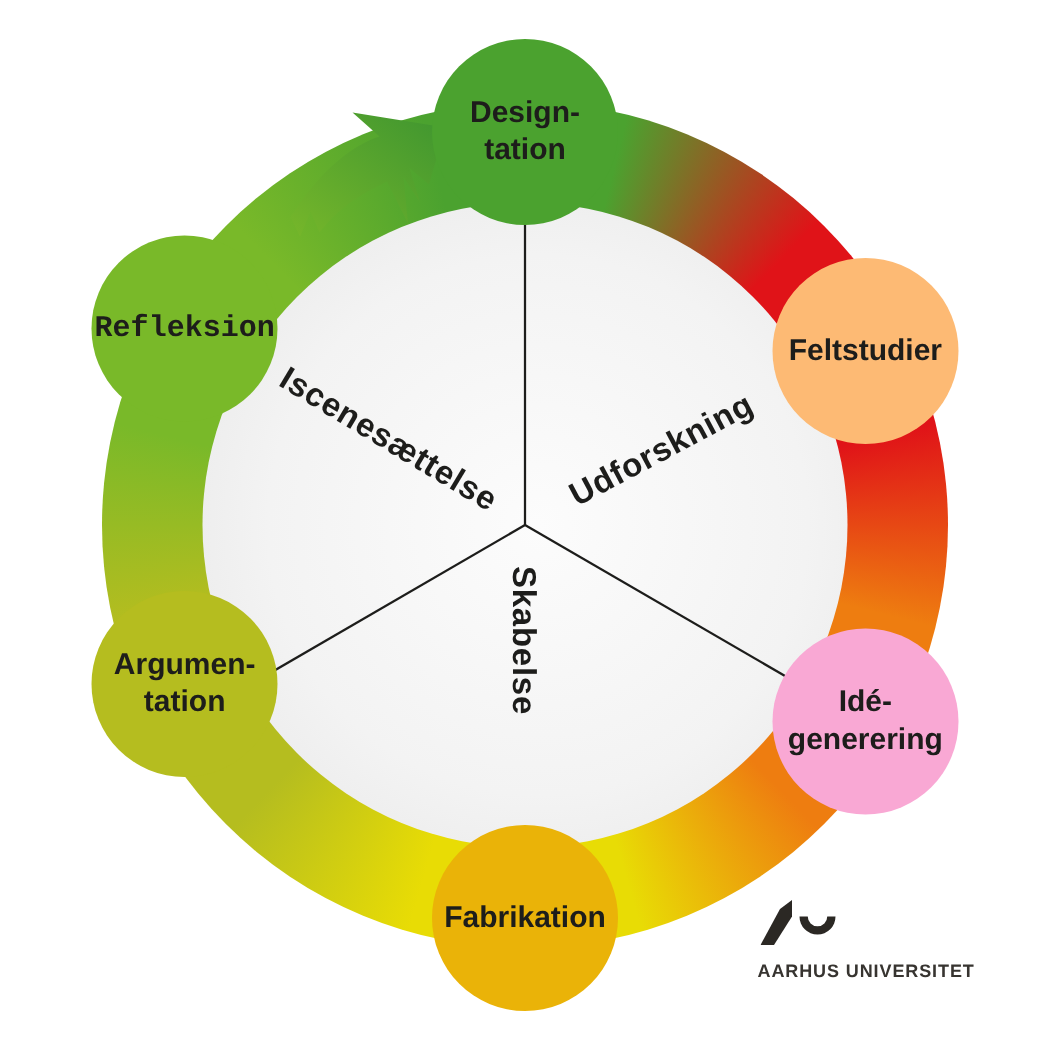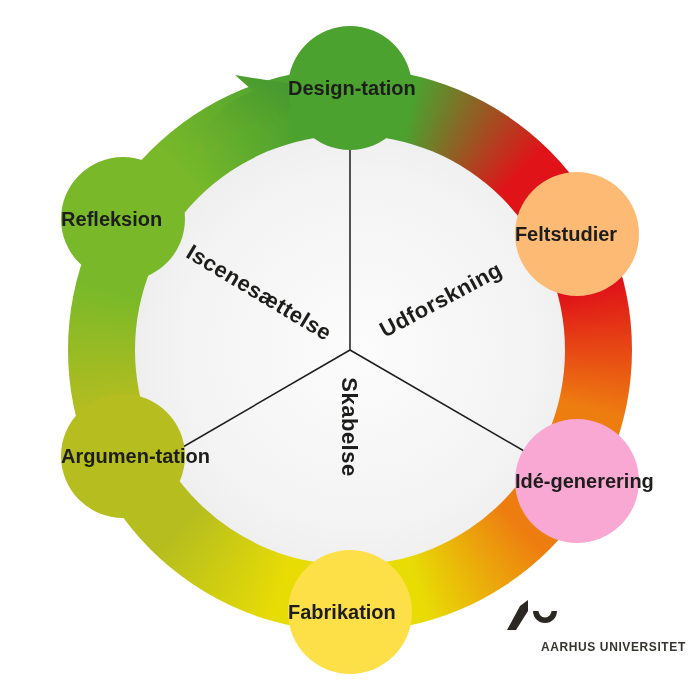--- a/index.html
+++ b/index.html
@@ -7,28 +7,28 @@
          font-family:"Liberation Sans",sans-serif;}
   .ring{position:absolute;left:68px;top:68px;width:564px;height:564px;border-radius:50%;}
   .inner-circle{position:absolute;left:135px;top:135px;width:430px;height:430px;border-radius:50%;
     background:radial-gradient(circle at 52% 50%, #fcfcfc 0%, #f3f3f3 58%, #e5e5e5 100%);}
   .lines-svg{position:absolute;left:0;top:0;}
   .sector-label{position:absolute;color:#1d1d1b;font-weight:bold;font-size:22px;white-space:nowrap;
     letter-spacing:0.5px;transform-origin:center;}
   .sector-iscenesaettelse{left:259px;top:293px;transform:translate(-50%,-50%) rotate(31deg);}
   .sector-udforskning{left:441px;top:300px;transform:translate(-50%,-50%) rotate(-28deg);}
   .sector-skabelse{left:349px;top:427px;transform:translate(-50%,-50%) rotate(90deg);}
-  .node{position:absolute;width:124px;height:124px;border-radius:50%;display:flex;
-    align-items:center;justify-content:space-between;text-align:center;color:#1d1d1b;font-weight:bold;
+  .node{position:absolute;width:124px;height:124px;border-radius:50%;display:flex;flex-direction:column;
+    align-items:center;justify-content:center;text-align:center;color:#1d1d1b;font-weight:bold;
     font-size:20px;line-height:25px;}
   .arrow-svg{position:absolute;left:185px;top:55px;}
   .logo{position:absolute;left:505px;top:600px;width:160px;}
   .logo-mark{display:block;margin-left:2px;}
   .logo-text{margin-top:6px;color:#373430;font-weight:bold;font-size:12px;letter-spacing:0.6px;
-    white-space:nowrap;margin-left:36px;}
+    white-space:nowrap;}
 </style>
 </head>
 <body>
 
 <div class="stage">
 
   <div class="ring" style="background: conic-gradient(rgb(75, 162, 47) 0deg, rgb(75, 162, 47) 14deg, rgb(224, 19, 24) 44deg, rgb(224, 19, 24) 76deg, rgb(238, 125, 16) 104deg, rgb(238, 125, 16) 136deg, rgb(232, 220, 5) 164deg, rgb(232, 220, 5) 196deg, rgb(181, 189, 31) 224deg, rgb(181, 189, 31) 256deg, rgb(121, 185, 41) 284deg, rgb(121, 185, 41) 316deg, rgb(75, 162, 47) 346deg, rgb(75, 162, 47) 360deg);"></div>
 
   <div class="inner-circle"></div>
 
@@ -57,28 +57,28 @@
     <span>Design-</span>
     <span>tation</span>
   </div>
   <div class="node" style="left: 514.899px; top: 172px; background: #fdba74;">
     <span>Feltstudier</span>
   </div>
   <div class="node" style="left: 514.899px; top: 419px; background: #f9a8d4;">
     <span>Idé-</span>
     <span>generering</span>
   </div>
-  <div class="node" style="left: 288px; top: 550px; background: #fde047;">
+  <div class="node" style="left: 288px; top: 550px; background: #eab308;">
     <span>Fabrikation</span>
   </div>
   <div class="node" style="left: 61.1013px; top: 394px; background: rgb(181, 189, 31);">
     <span>Argumen-</span>
     <span>tation</span>
   </div>
-  <div class="node" style="left: 61.1013px; top: 157px; background: rgb(121, 185, 41);">
+  <div class="node" style="left: 61.1013px; top: 157px; background: rgb(121, 185, 41); font-family: Liberation Mono, monospace;">
     <span>Refleksion</span>
   </div>
 
   <div class="logo">
     <svg class="logo-mark" width="56" height="34" viewBox="0 0 56 34">
       <path d="M0,30 L13,6 L21,0 L21,11 L9,30 Z" fill="#2b2824"></path>
       <path d="M26,11 A12,12 0 0 0 50,11 L44.5,11 A6.5,6.5 0 0 1 31.5,11 Z" fill="#2b2824"></path>
     </svg>
     <div class="logo-text">AARHUS UNIVERSITET</div>
   </div>

